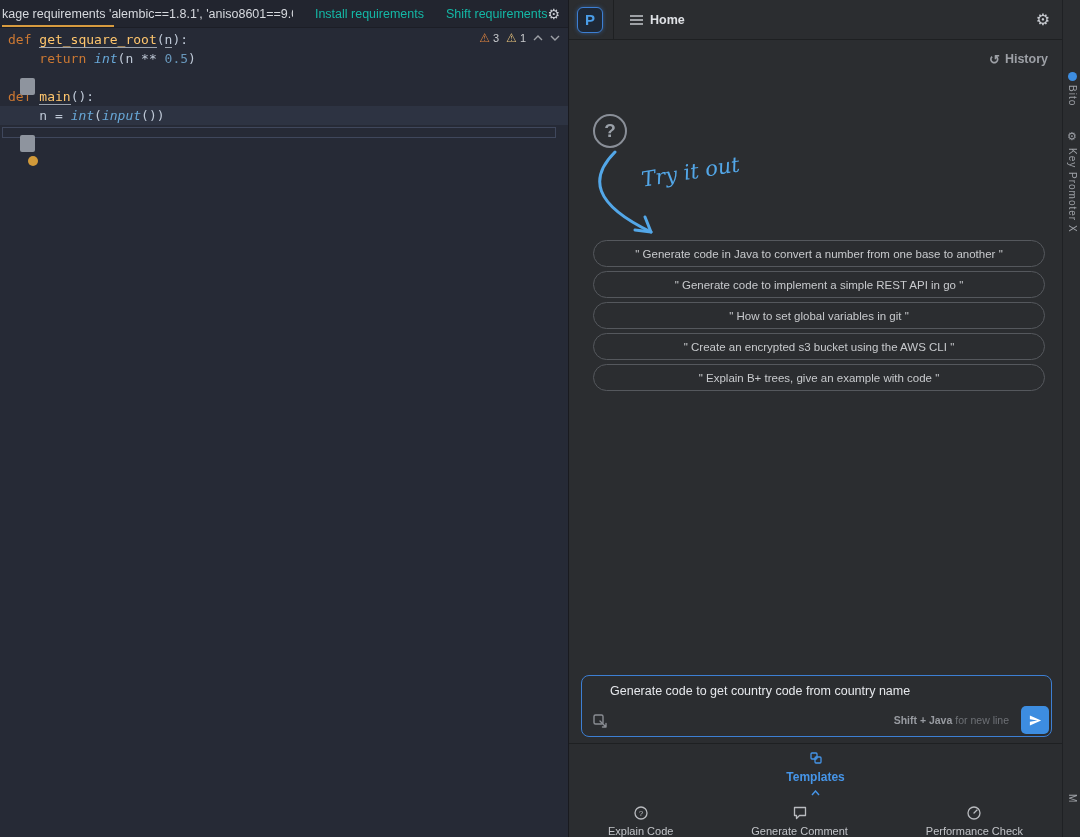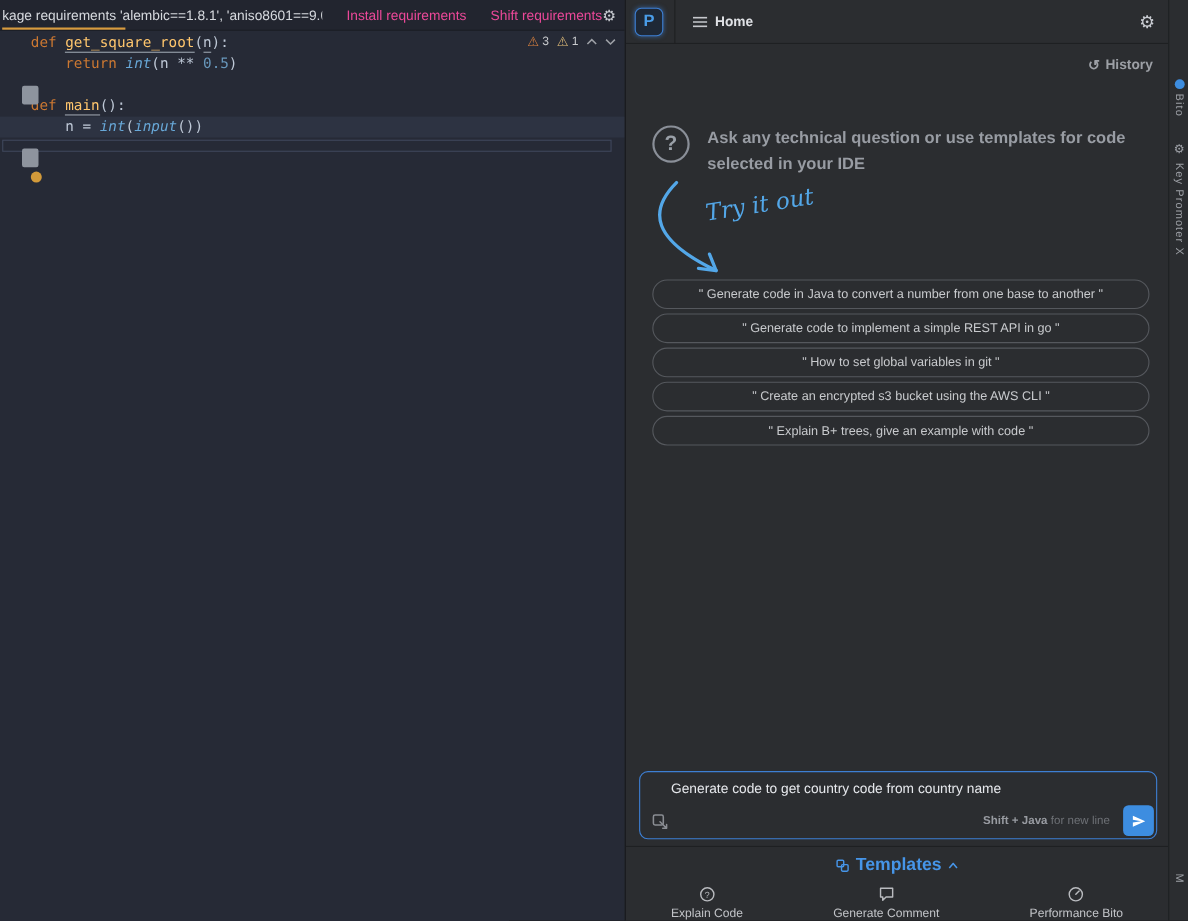--- a/index.html
+++ b/index.html
@@ -7,28 +7,28 @@
               font-family:"Liberation Sans", sans-serif; }
   .screen { position:relative; width:1080px; height:837px; }
 
   
   .editor-pane { position:absolute; left:0; top:0; width:568px; height:837px;
                  background:#262a36; overflow:hidden; }
   .notif-bar { position:relative; height:28px; background:#22252f; display:flex;
                align-items:center; padding:0 8px 0 2px; font-size:12.5px; color:#d6d9de;
                border-bottom:1px solid #1c1e26; }
   .notif-msg { white-space:nowrap; overflow:hidden; }
-  .notif-link { color:#ec4899; margin-left:22px; white-space:nowrap; cursor:pointer; }
+  .notif-link { color:#14b8a6; margin-left:22px; white-space:nowrap; cursor:pointer; }
   .notif-gear { margin-left:auto; color:#c9ccd2; font-size:14px; cursor:pointer; }
   .notif-underline { position:absolute; left:2px; top:25px; width:112px; height:2px;
                      background:#d79b3f; }
 
   .code-area { position:relative; padding-top:2px; font-family:"DejaVu Sans Mono", monospace;
                font-size:13px; color:#bec8d6; }
-  .code-line { height:19px; line-height:19px; white-space:pre; padding-left:28px; }
+  .code-line { height:19px; line-height:19px; white-space:pre; padding-left:8px; }
   .code-line.hl { background:#2d3342; }
   .code-line.caret { height:11px; border:1px solid #3f475c; width:554px; margin:2px 0 0 2px;
                      padding-left:0; }
   .tk-kw { color:#cc7832; }
   .tk-fn { color:#ffc66d; }
   .tk-ul { border-bottom:1px solid #9aa2ad; }
   .tk-bi { color:#68a8d8; font-style:italic; }
   .tk-nm { color:#6897bb; }
   .tk-pn, .tk-pr, .tk-op { color:#bec8d6; }
 
@@ -95,21 +95,21 @@
                   overflow:hidden; }
   .insert-icon { position:absolute; left:10px; bottom:7px; cursor:pointer; display:flex; }
   .hint { position:absolute; right:42px; bottom:10px; font-size:10.5px; color:#6e7176; }
   .hint-bold { color:#989ba1; font-weight:700; margin-right:3px; }
   .send-btn { position:absolute; right:2px; bottom:2px; width:28px; height:28px;
               background:#3d8de0; border:none; border-radius:5px; cursor:pointer;
               display:flex; align-items:center; justify-content:center; }
 
   .templates-bar { flex:0 0 67px; border-top:1px solid #1e2022; padding-top:8px; }
   .templates-header { display:flex; align-items:center; justify-content:center; gap:6px;
-                      color:#4695e8; font-size:16px; font-weight:600; cursor:pointer; }
+                      color:#4695e8; font-size:12px; font-weight:600; cursor:pointer;flex-direction:column; }
   .templates-row { display:flex; justify-content:space-around; margin-top:9px; }
   .tpl-item { display:flex; flex-direction:column; align-items:center; gap:4px;
               color:#c2c4c8; font-size:11px; cursor:pointer; }
 
   
   .tool-strip { position:absolute; left:1062px; top:0; width:18px; height:837px;
                 background:#2b2d30; border-left:1px solid #1f2124; }
   .vlabel { writing-mode:vertical-rl; font-size:10px; color:#9da0a6; letter-spacing:1px;
             cursor:pointer; display:block; margin:4px auto 0 auto; }
   .dot-blue { display:block; width:9px; height:9px; border-radius:50%; background:#3d8de0;
@@ -189,21 +189,20 @@
       <span class="history-btn">
         <span class="history-icon">↺</span>
         <span>History</span>
       </span>
     </div>
 
     <div class="intro">
       <span class="q-circle">
         <span>?</span>
       </span>
-      <div class="intro-text">Ask any technical question or use templates for code selected in your IDE</div>
     </div>
 
     <div class="try-block">
       <svg class="try-arrow" width="92" height="92" viewBox="0 0 92 92">
         <path d="M30 2 C 4 28, 8 54, 66 82" fill="none" stroke="#53a7e8" stroke-width="3" stroke-linecap="round"></path>
         <path d="M66 82 L50 80 M66 82 L60 67" fill="none" stroke="#53a7e8" stroke-width="3" stroke-linecap="round"></path>
       </svg>
       <span class="try-text">Try it out</span>
     </div>
 
@@ -258,21 +257,21 @@
           <svg width="16" height="16" viewBox="0 0 16 16">
             <path d="M2.5 2.5 h11 v8 h-6 l-3 3 v-3 h-2 z" fill="none" stroke="#b9bbbf" stroke-width="1.3" stroke-linejoin="round"></path>
           </svg>
           <span>Generate Comment</span>
         </div>
         <div class="tpl-item">
           <svg width="16" height="16" viewBox="0 0 16 16">
             <circle cx="8" cy="8" r="6" fill="none" stroke="#b9bbbf" stroke-width="1.3"></circle>
             <line x1="8" y1="8" x2="11" y2="5" stroke="#b9bbbf" stroke-width="1.3" stroke-linecap="round"></line>
           </svg>
-          <span>Performance Bito</span>
+          <span>Performance Check</span>
         </div>
       </div>
     </div>
   </div>
 
   <div class="tool-strip">
     <div class="strip-top">
       <span class="dot-blue"></span>
       <span class="vlabel">Bito</span>
     </div>

